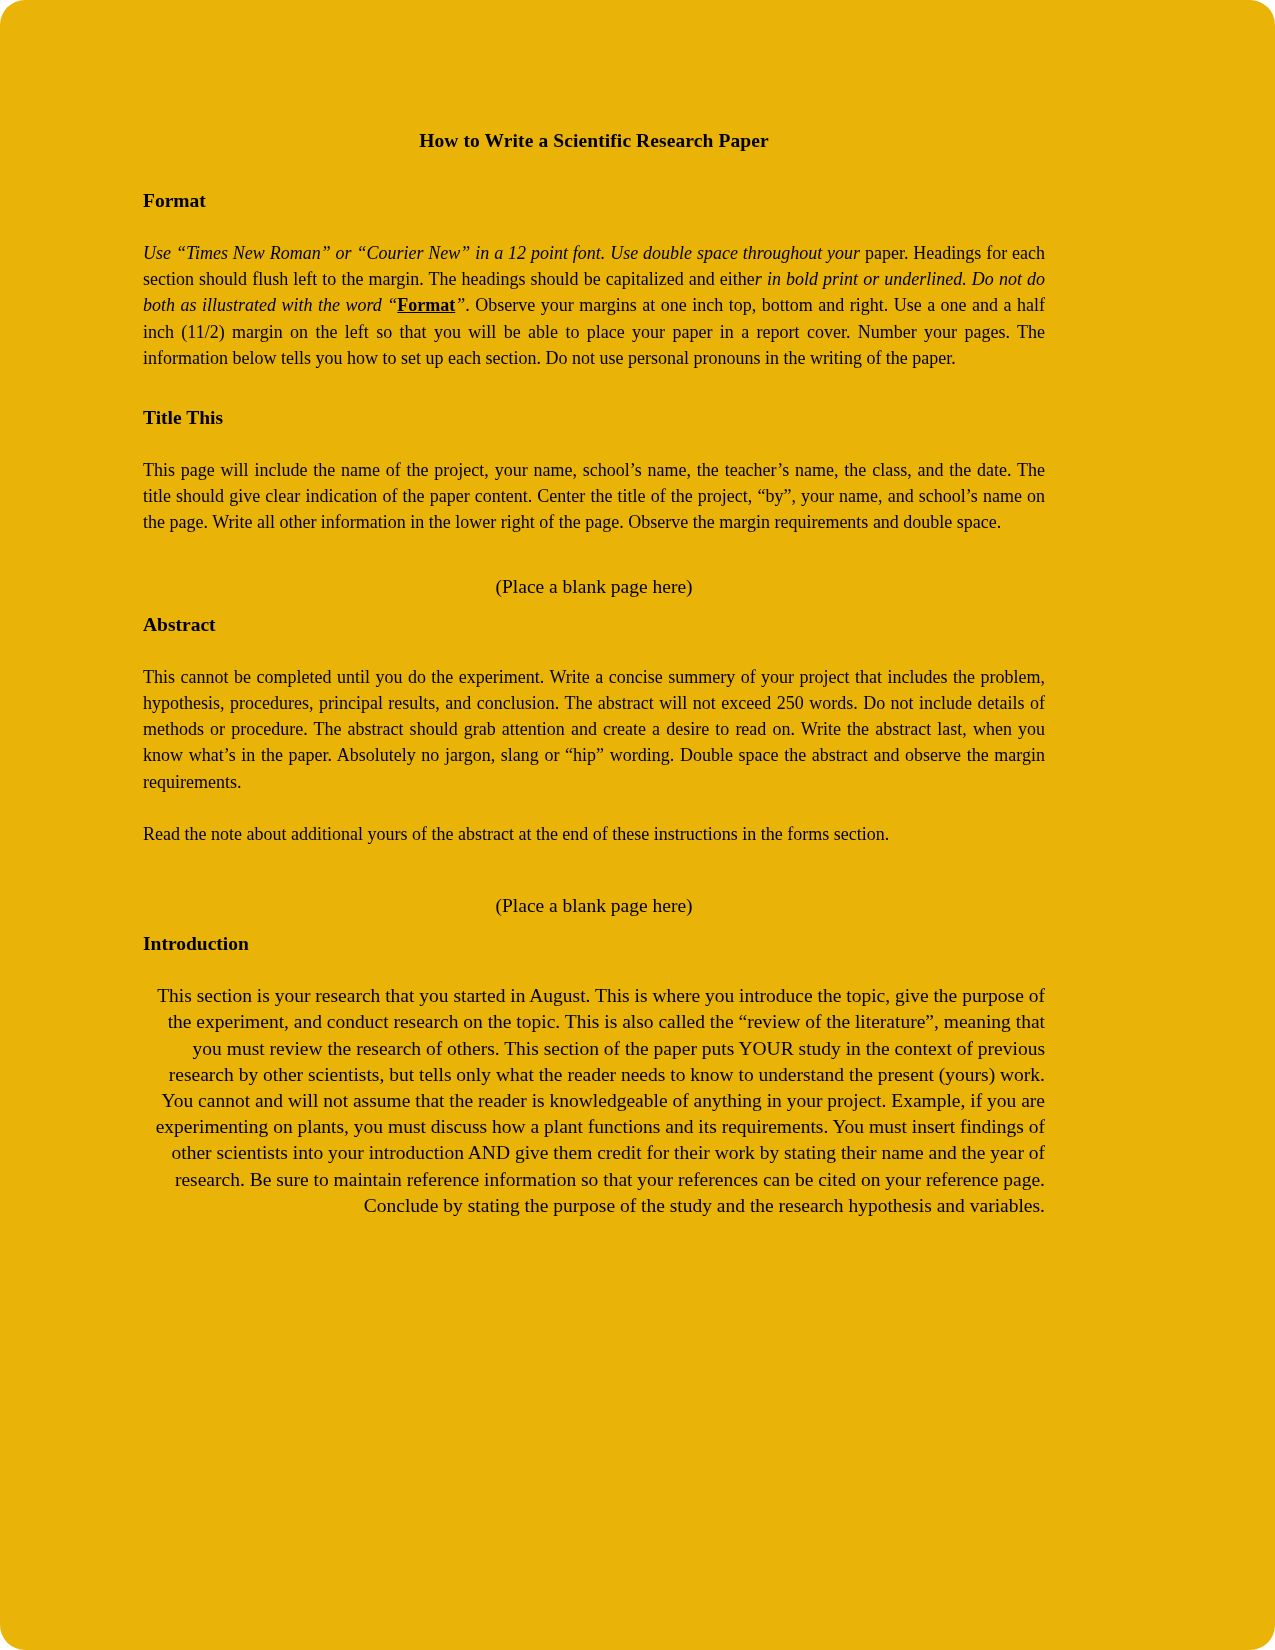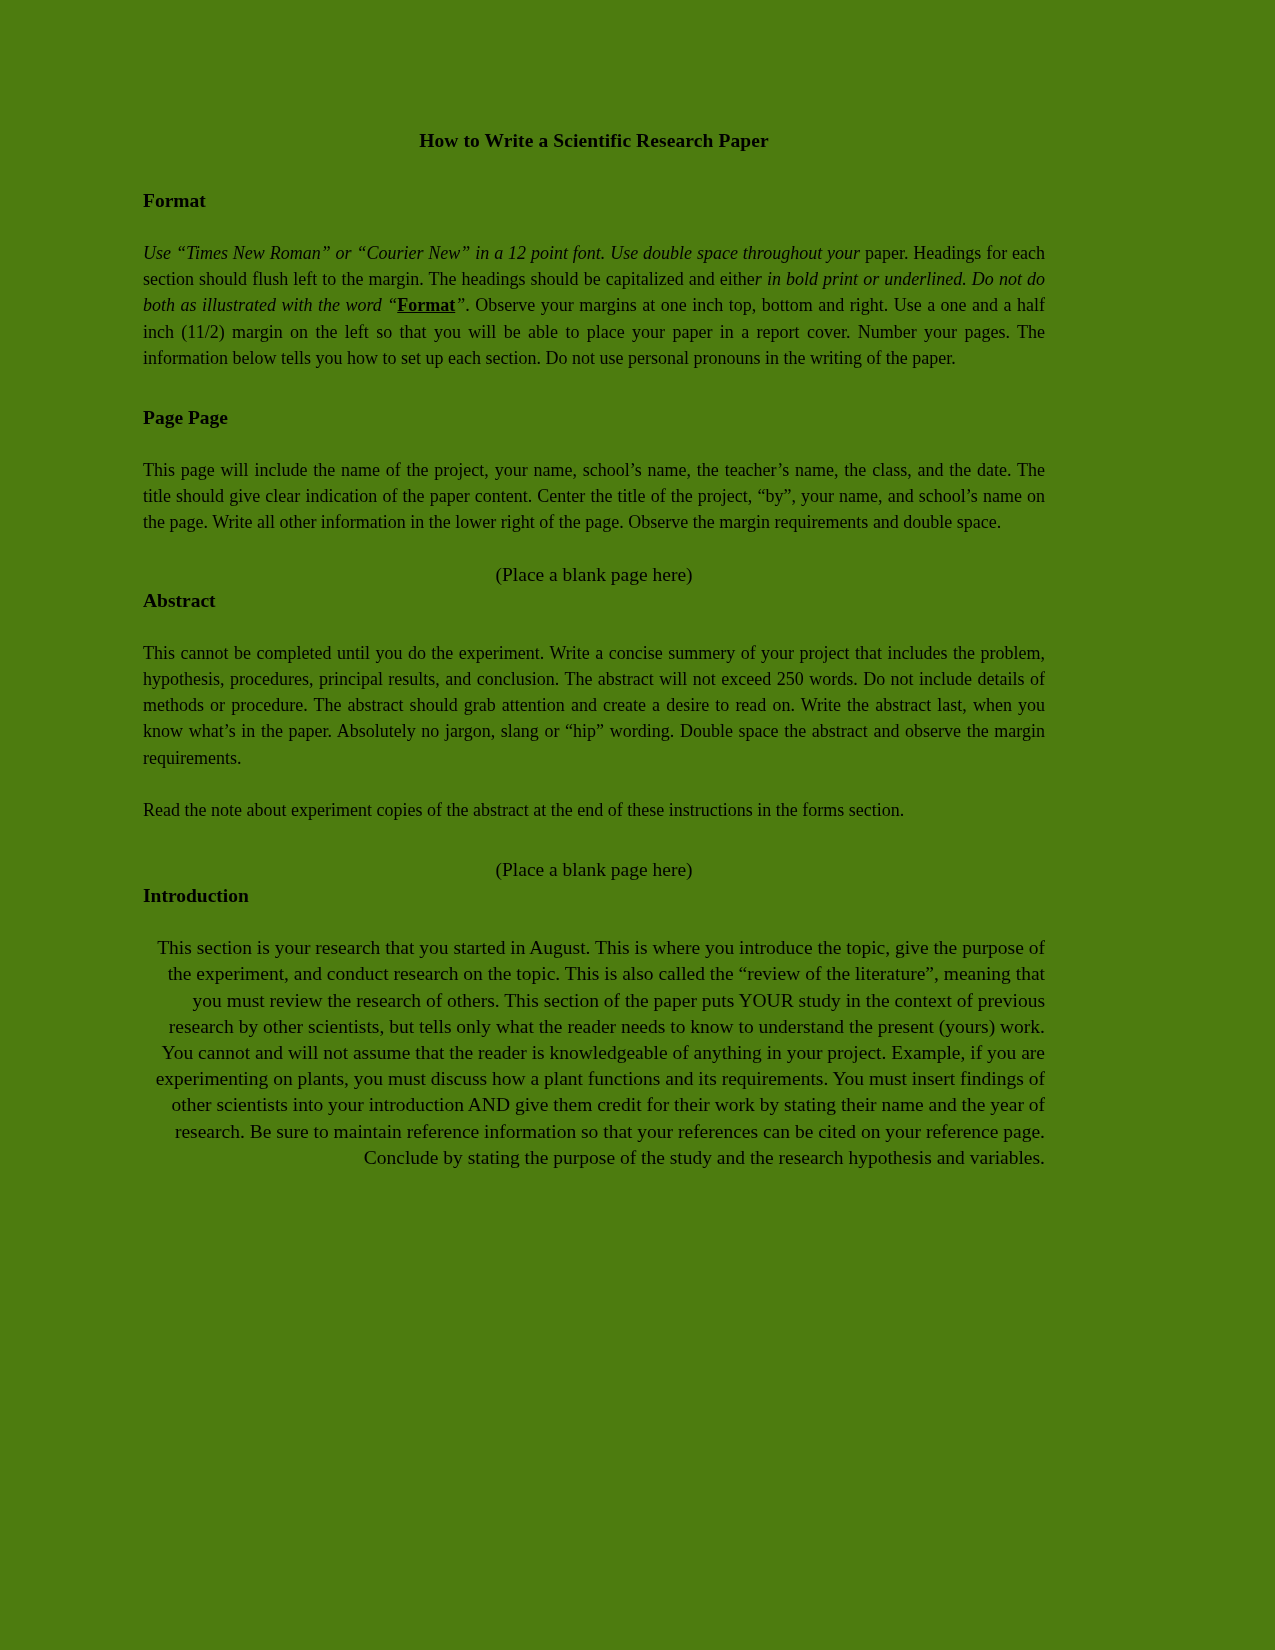--- a/index.html
+++ b/index.html
@@ -11,22 +11,23 @@
     width: 1275px;
     height: 1650px;
     font-family: "Liberation Serif", "DejaVu Serif", serif;
     color: #000000;
     -webkit-font-smoothing: antialiased;
   }
   .page {
     position: relative;
     width: 1275px;
     height: 1650px;
-    background: #4d7c0f;
+    background: #eab308;
     box-sizing: border-box;
+    border-radius: 25px;
   }
   
   .content {
     position: absolute;
     left: 143px;
     top: 128px;
     width: 902px;
   }
   .doc-title {
     text-align: center;
@@ -53,21 +54,21 @@
   }
   p.body-left {
     font-size: 19.5px;
     line-height: 26.2px;
     margin: 0;
     text-align: right;
   }
   p.centered {
     font-size: 19.5px;
     line-height: 26.2px;
-    margin: 0;
+    margin: 12px;
     text-align: center;
   }
   .italic { font-style: italic; }
   .bold-underline {
     font-weight: bold;
     font-style: normal;
     text-decoration: underline;
   }
   .sp-title-to-format { height: 34px; }
   .sp-heading-to-para { height: 26px; }
@@ -86,39 +87,39 @@
     <div class="sp-title-to-format"></div>
 
     <h2 class="heading">Format</h2>
 
     <div class="sp-heading-to-para"></div>
 
     <p class="body"><span class="italic">Use “Times New Roman” or “Courier New” in a 12 point font.  Use double space throughout your </span><span>paper.  Headings for each section should flush left to the margin.  The headings should be capitalized and eithe</span><span class="italic">r in bold print or underlined.  Do not do both as illustrated with the word “</span><span class="bold-underline">Format</span><span class="italic">”</span><span>.  Observe your margins at one inch top, bottom and right.  Use a one and a half inch (11/2) margin on the left so that you will be able to place your paper in a report cover.  Number your pages.  The information below tells you how to set up each section. Do not use personal pronouns in the writing of the paper.</span></p>
 
     <div class="sp-para-to-heading"></div>
 
-    <h2 class="heading">Page Page</h2>
+    <h2 class="heading">Title This</h2>
 
     <div class="sp-heading-to-para"></div>
 
     <p class="body">This page will include the name of the project, your name, school’s name, the teacher’s name, the class, and the date.  The title should give clear indication of the paper content. Center the title of the project, “by”, your name, and school’s name on the page.  Write all other information in the lower right of the page.  Observe the margin requirements and double space.</p>
 
     <div class="sp-blank-gap"></div>
 
     <p class="centered">(Place a blank page here)</p>
 
     <h2 class="heading">Abstract</h2>
 
     <div class="sp-heading-to-para"></div>
 
     <p class="body">This cannot be completed until you do the experiment. Write a concise summery of your project that includes the problem, hypothesis, procedures, principal results, and conclusion. The abstract will not exceed 250 words.  Do not include details of methods or procedure.  The abstract should grab attention and create a desire to read on.  Write the abstract last, when you know what’s in the paper.  Absolutely no jargon, slang or “hip” wording.  Double space the abstract and observe the margin requirements.</p>
 
     <div class="sp-para-gap"></div>
 
-    <p class="body">Read the note about experiment copies of the abstract at the end of these instructions in the forms section.</p>
+    <p class="body">Read the note about additional yours of the abstract at the end of these instructions in the forms section.</p>
 
     <div class="sp-para-to-heading"></div>
 
     <p class="centered">(Place a blank page here)</p>
 
     <h2 class="heading">Introduction</h2>
 
     <div class="sp-heading-to-para"></div>
 
     <p class="body-left">This section is your research that you started in August.  This is where you introduce the topic, give the purpose of the experiment, and conduct research on the topic.  This is also called the “review of the literature”, meaning that you must review the research of others. This section of the paper puts YOUR study in the context of previous research by other scientists, but tells only what the reader needs to know to understand the present (yours) work.  You cannot and will not assume that the reader is knowledgeable of anything in your project. Example, if you are experimenting on plants, you must discuss how a plant functions and its requirements. You must insert findings of other scientists into your introduction AND give them credit for their work by stating their name and the year of research.  Be sure to maintain reference information so that your references can be cited on your reference page. Conclude by stating the purpose of the study and the research hypothesis and variables.</p>

